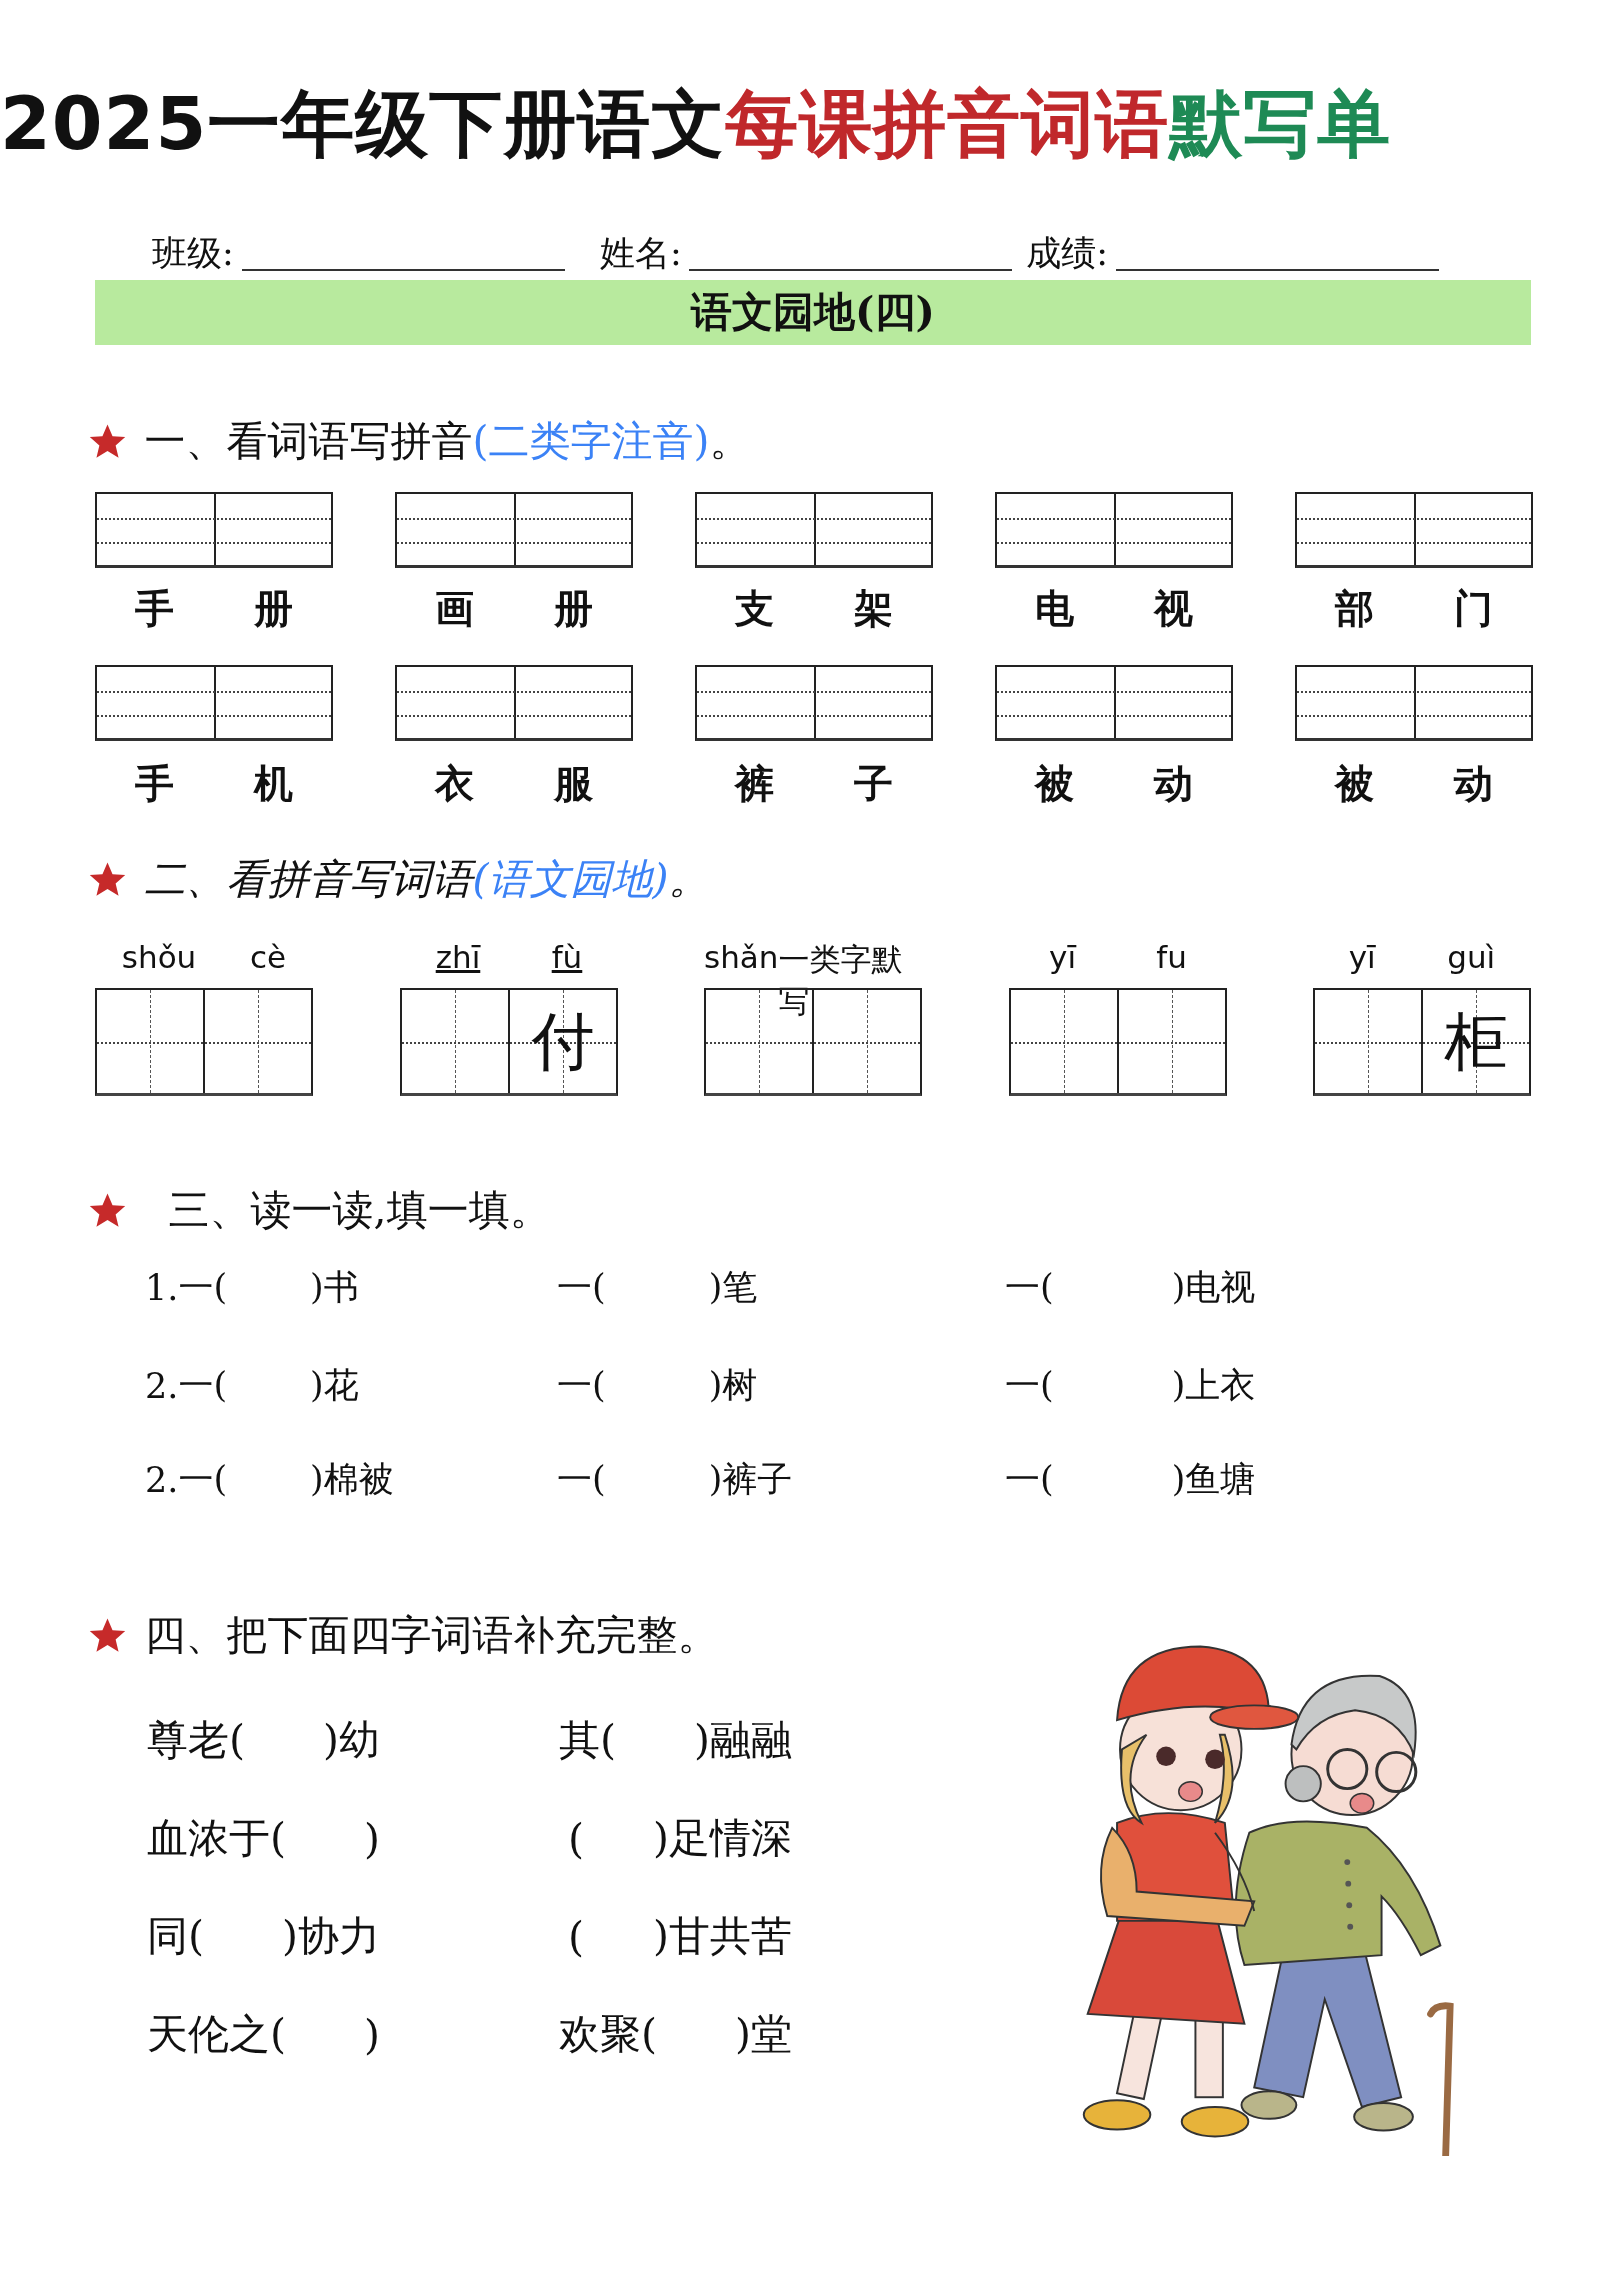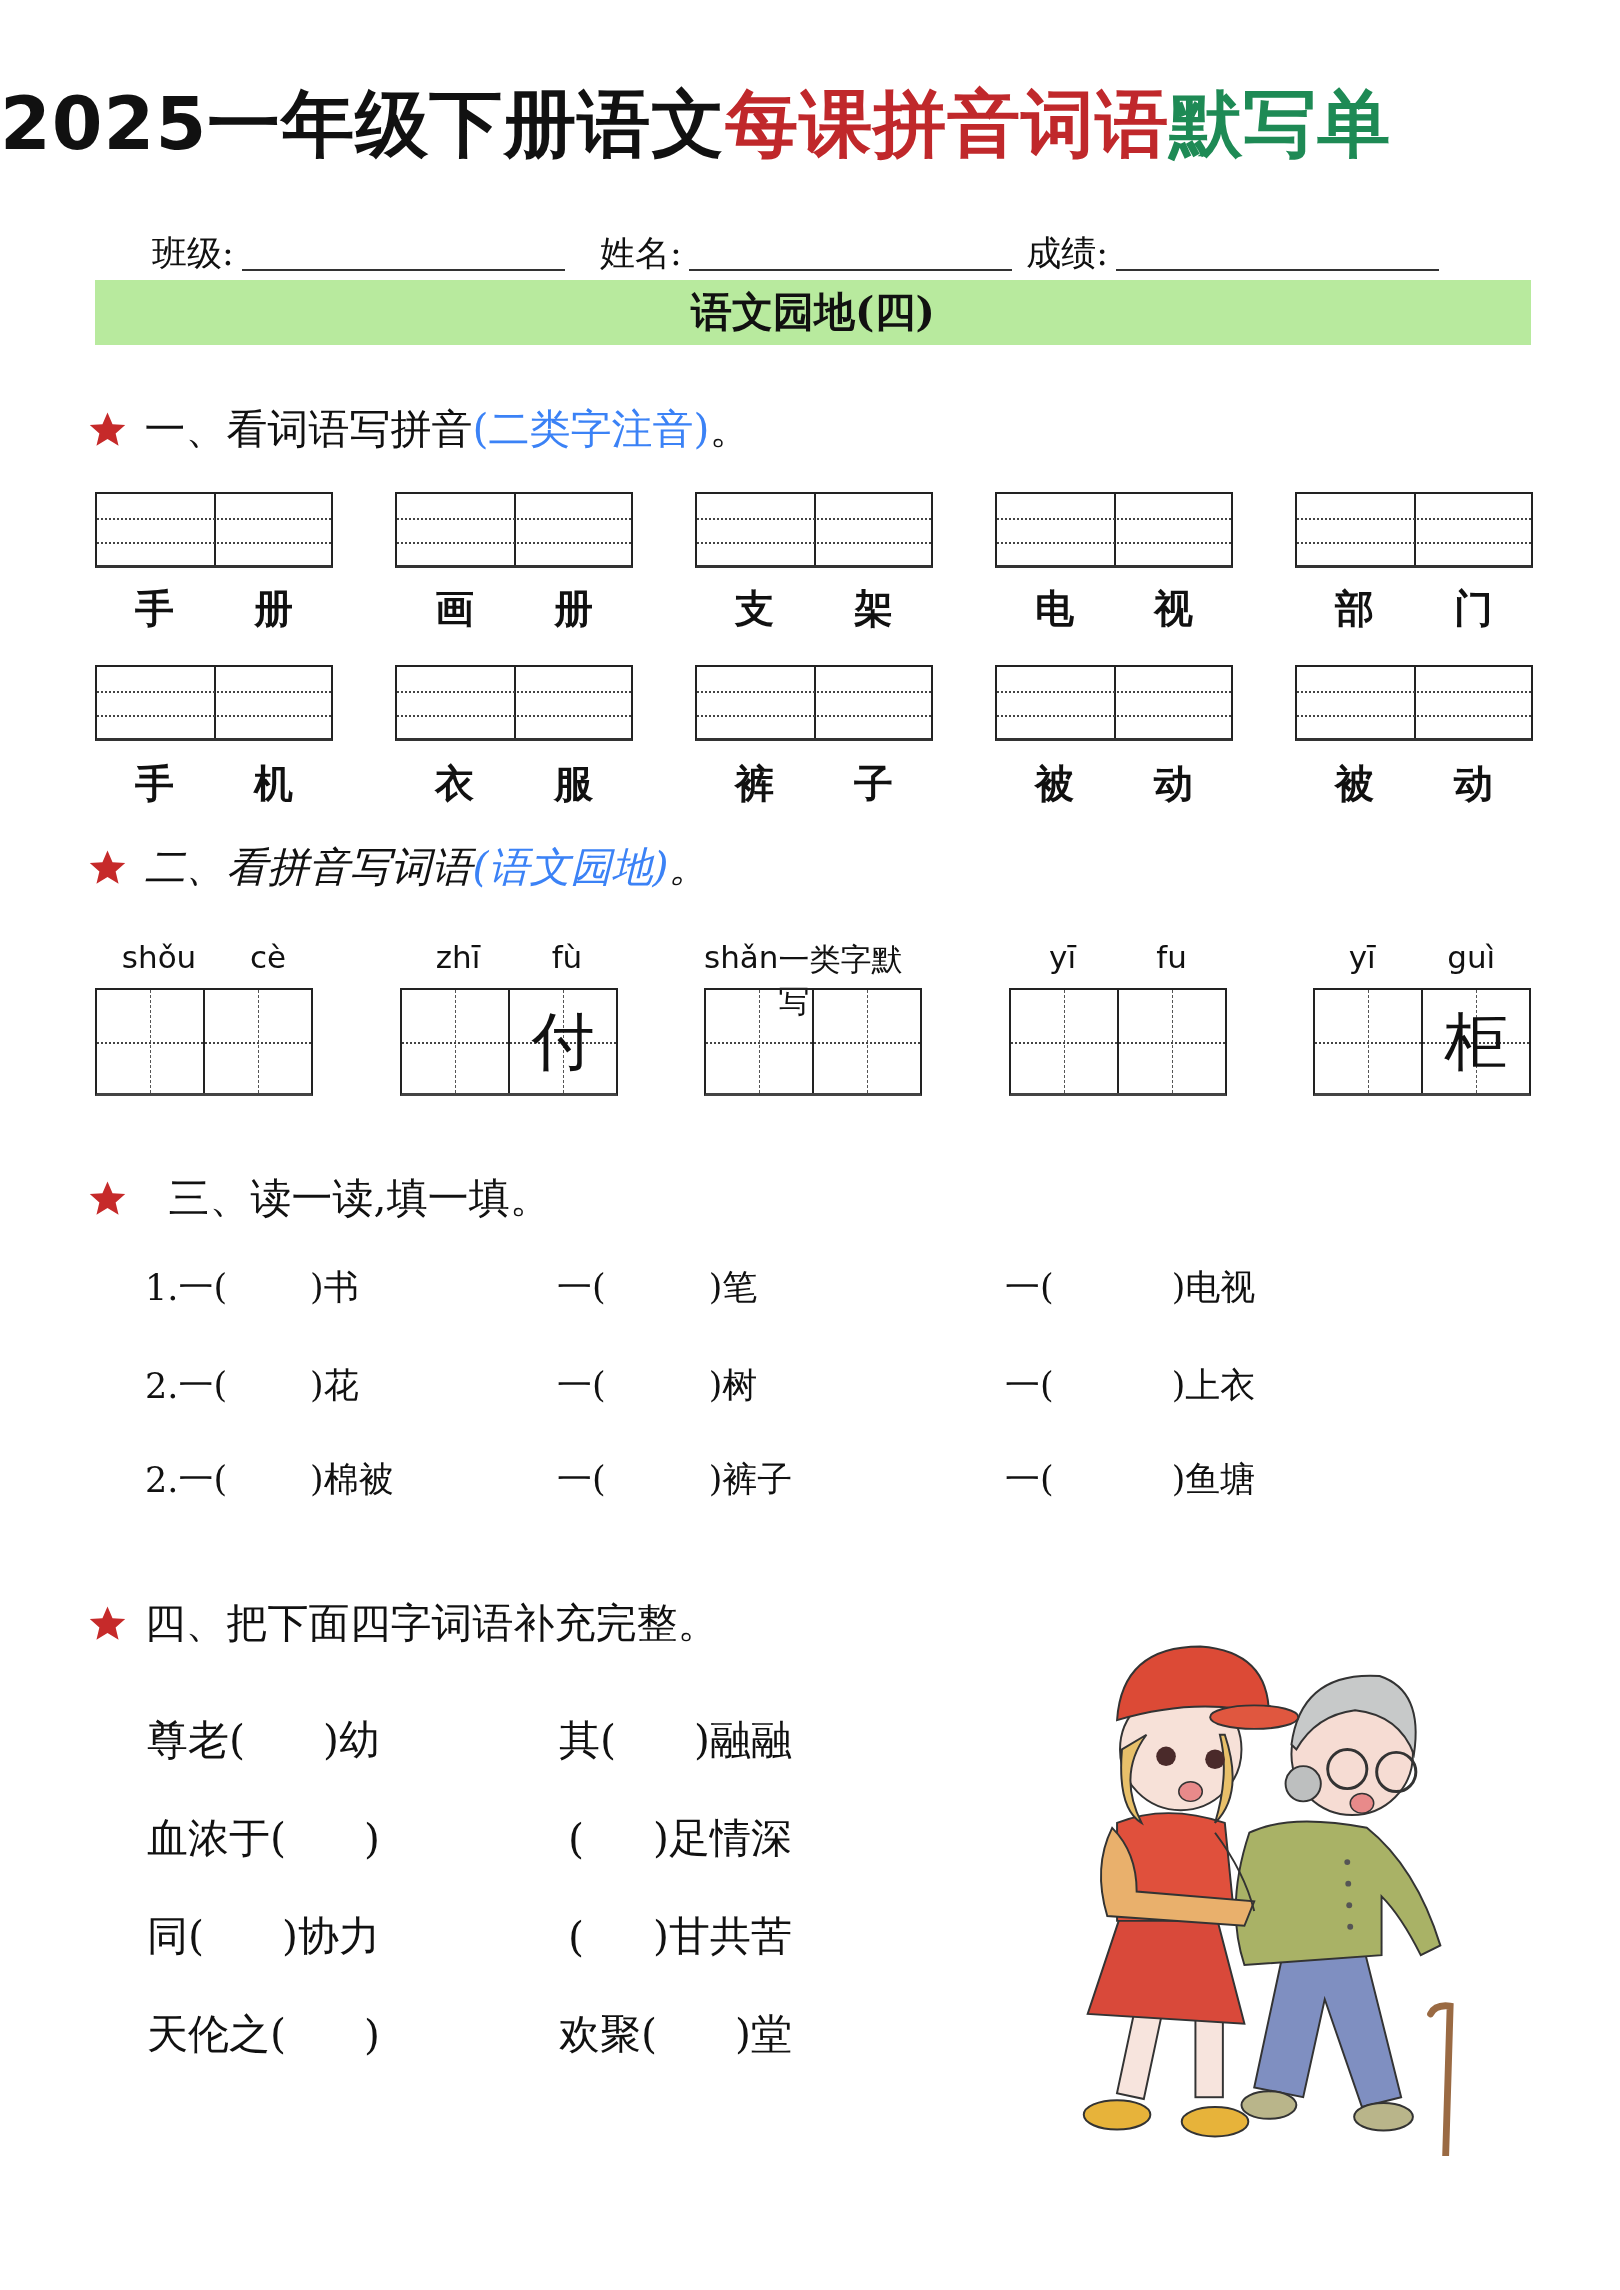--- a/index.html
+++ b/index.html
@@ -17,21 +17,21 @@
   
   .info { top: 218px; left: 152px; width: 1372px; height: 59px; display: flex; align-items: flex-end; font-size: 35px; }
   .info .lbl { white-space: nowrap; }
   .info .line { display: inline-block; height: 0; border-bottom: 2.9px solid #333; margin: 0 13.7px 0 7.8px; position: relative; top: -5.9px; }
 
   
   .banner { left: 95px; top: 280px; width: 1436px; height: 65px; background: #b8ea9e;
             display: flex; align-items: center; justify-content: center; font-size: 41px; font-weight: bold; }
 
   
-  .sec { left: 88px; display: flex; align-items: center; font-size: 41px; white-space: nowrap; }
+  .sec { left: 88px; display: flex; align-items: center; font-size: 41px; white-space: nowrap; margin-top: 12px; }
   .star { width: 39px; height: 39px; margin-right: 17.6px; }
   .sec .red { color: #3b82f6; }
 
   
   .py-box { position: absolute; width: 238px; height: 76px; border: 2px solid #222; border-bottom: 3.9px solid #333; box-sizing: border-box; }
   .py-box .mid { position: absolute; left: 50%; top: 0; bottom: 0; border-left: 2px solid #222; }
   .py-box .dot1, .py-box .dot2 { position: absolute; left: 0; right: 0; border-top: 2px dotted #444; }
   .py-box .dot1 { top: 23.5px; } .py-box .dot2 { top: 48px; }
   .py-chars { position: absolute; width: 238px; display: flex; justify-content: space-around; font-size: 39px; font-weight: bold; }
 
@@ -201,21 +201,21 @@
         <div class="h"></div>
         <span class="ch"></span>
       </div>
     <div class="tz-cell">
         <div class="v"></div>
         <div class="h"></div>
         <span class="ch"></span>
       </div>
   </div>
 
-  <div class="pinyin" style="left:400px;top:939px;">
+  <div class="pinyin" style="left:400px;top:939px;text-decoration:underline;">
       <span>zhī</span>
       <span>fù</span>
     </div>
   <div class="tz-group" style="left:400px;top:988px;">
     <div class="tz-cell">
         <div class="v"></div>
         <div class="h"></div>
         <span class="ch"></span>
       </div>
     <div class="tz-cell">

